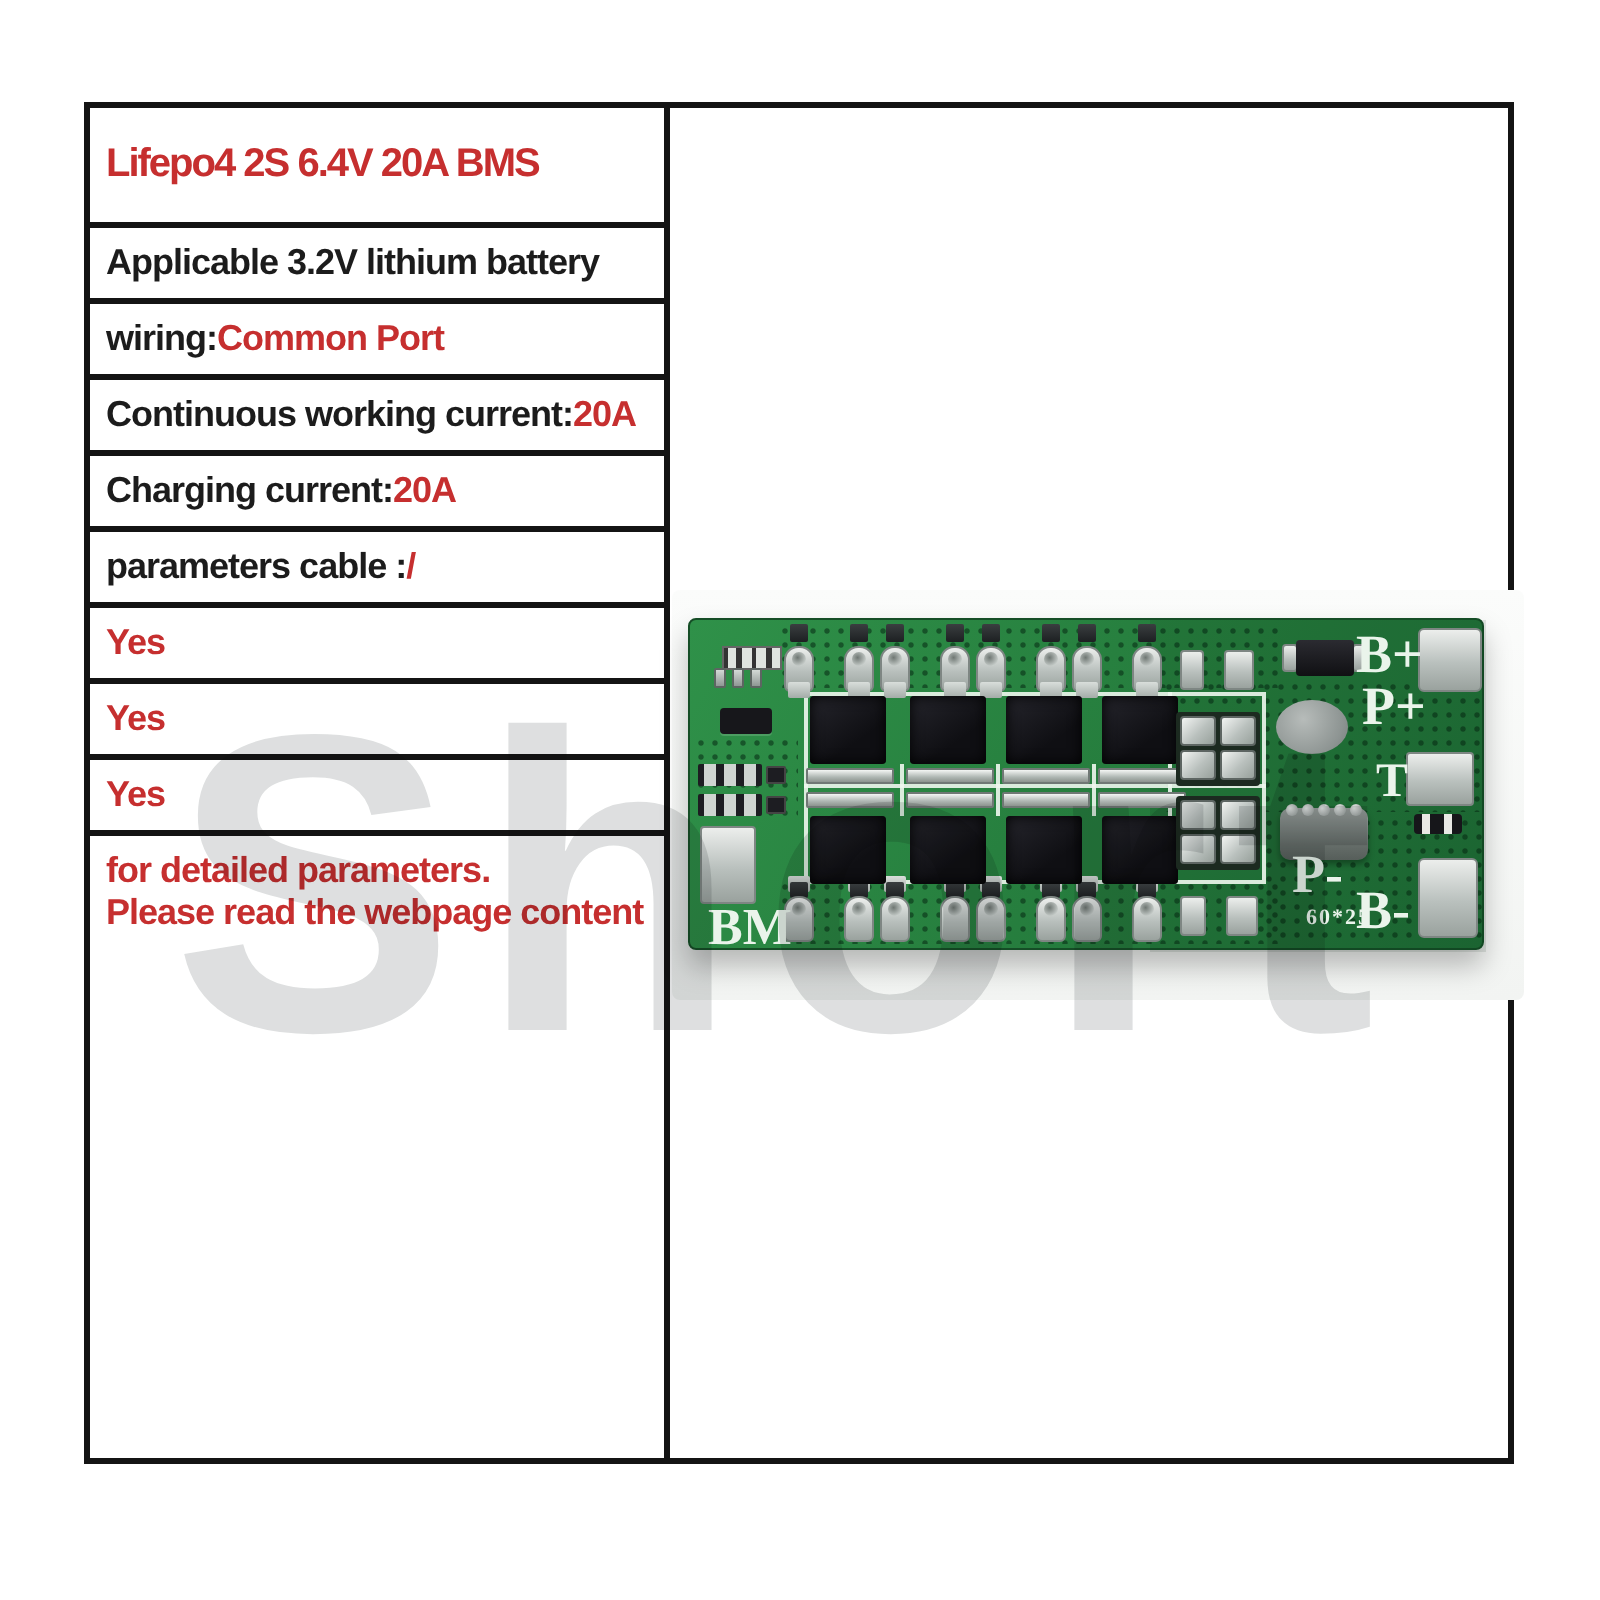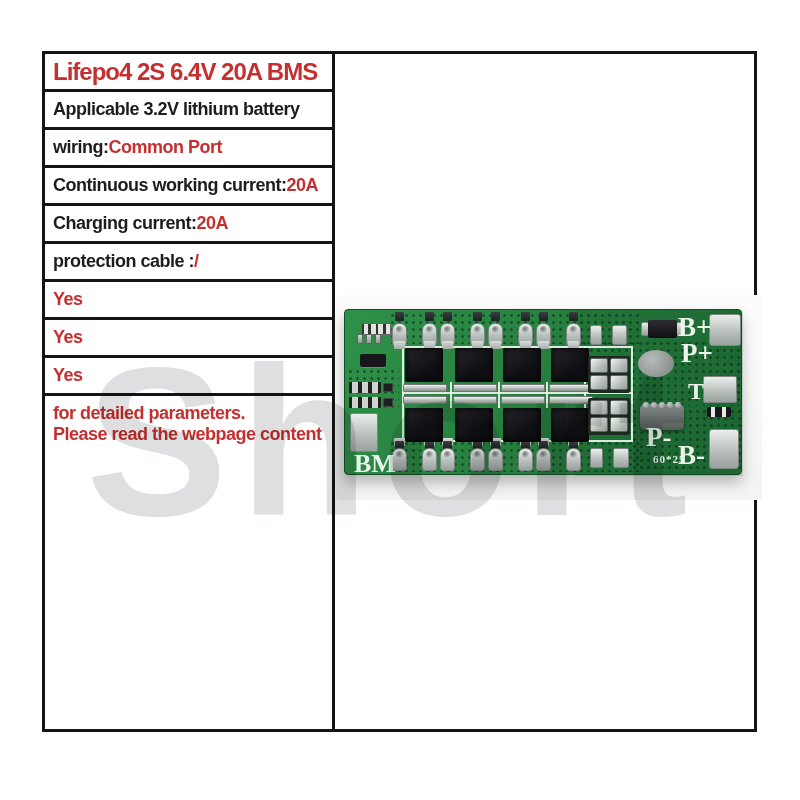--- a/index.html
+++ b/index.html
@@ -8,22 +8,22 @@
           font-family:"Liberation Sans",sans-serif;}
   :root{
     --red:#c62f2f; --black:#1c1c1c; --border:#141414;
     --pcbwhite:#eaf4eb; --silver-hi:#eceeec; --silver-lo:#9aa29e;
   }
 
   
   .frame{position:absolute;left:42px;top:51px;width:715px;height:681px;border:3px solid var(--border);}
   .divider{position:absolute;left:287px;top:0;width:3px;height:100%;background:var(--border);}
   .spec-col{position:absolute;left:0;top:0;width:287px;height:100%;}
-  .spec-title{height:38px;border-bottom:3px solid var(--border);display:flex;align-items:center;
-    padding-left:8px;font-size:24px;font-weight:700;letter-spacing:-1px;color:var(--red);white-space:nowrap;}
+  .spec-title{height:60px;border-bottom:3px solid var(--border);display:flex;align-items:center;
+    padding-left:8px;font-size:20px;font-weight:700;letter-spacing:-1px;color:var(--red);white-space:nowrap;}
   .spec-row{height:38px;border-bottom:3px solid var(--border);display:flex;align-items:center;
     padding-left:8px;font-size:18px;font-weight:700;letter-spacing:-0.5px;color:var(--black);white-space:nowrap;}
   .spec-row.multiline{height:auto;border-bottom:none;display:block;padding-top:7px;line-height:21px;}
   .seg-red{color:var(--red);} .seg-black{color:var(--black);}
   .multiline .seg{display:block;white-space:nowrap;color:var(--red);}
 
   
   .watermark{position:absolute;left:86px;top:336px;font-size:212px;font-weight:700;
     color:#8f9596;opacity:.30;letter-spacing:12px;line-height:1;z-index:6;
     mix-blend-mode:multiply;pointer-events:none;font-family:"Liberation Sans",sans-serif;}
@@ -99,21 +99,21 @@
         </div>
         <div class="spec-row">
           <span class="seg seg-black">Continuous working current:</span>
           <span class="seg seg-red">20A</span>
         </div>
         <div class="spec-row">
           <span class="seg seg-black">Charging current:</span>
           <span class="seg seg-red">20A</span>
         </div>
         <div class="spec-row">
-          <span class="seg seg-black">protection cable :</span>
+          <span class="seg seg-black">parameters cable :</span>
           <span class="seg seg-red">/</span>
         </div>
         <div class="spec-row">
           <span class="seg seg-red">Yes</span>
         </div>
         <div class="spec-row">
           <span class="seg seg-red">Yes</span>
         </div>
         <div class="spec-row">
           <span class="seg seg-red">Yes</span>

